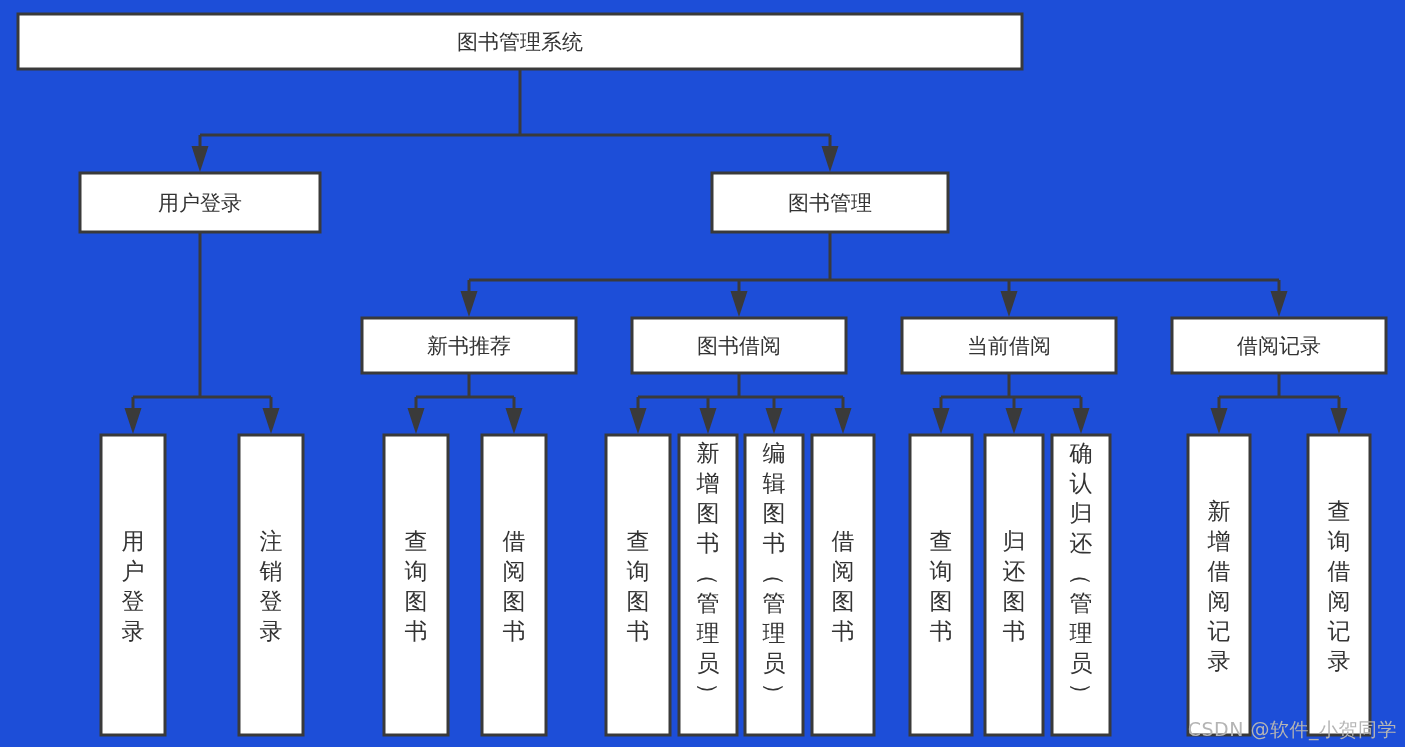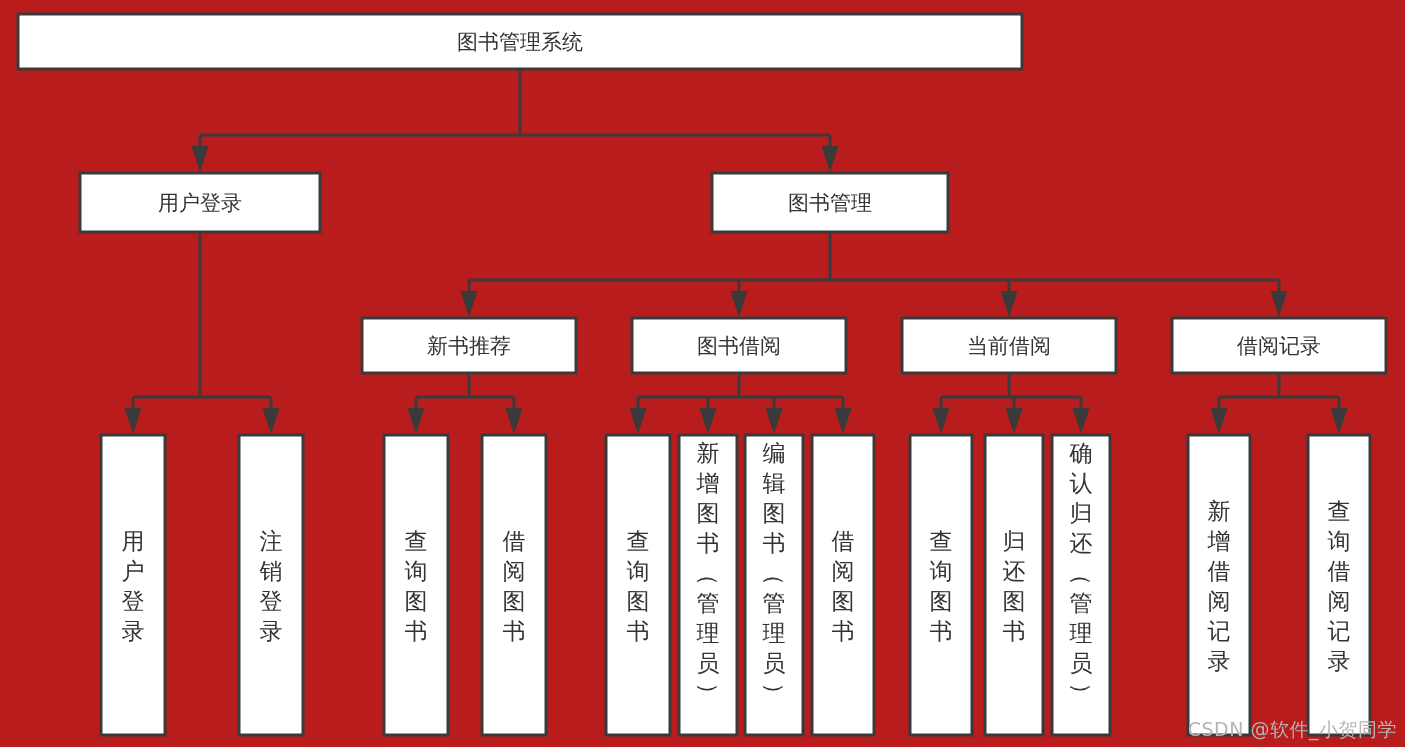--- a/index.html
+++ b/index.html
@@ -7,21 +7,21 @@
     padding: 0;
     background: #ffffff;
   }
   body {
     font-family: "DejaVu Sans", "Liberation Sans", sans-serif;
   }
   #stage {
     position: relative;
     width: 1405px;
     height: 747px;
-    background: #b91c1c;
+    background: #1d4ed8;
     overflow: hidden;
   }
   #diagram-svg {
     position: absolute;
     left: 0;
     top: 0;
     width: 1405px;
     height: 747px;
   }
   .node-box {

